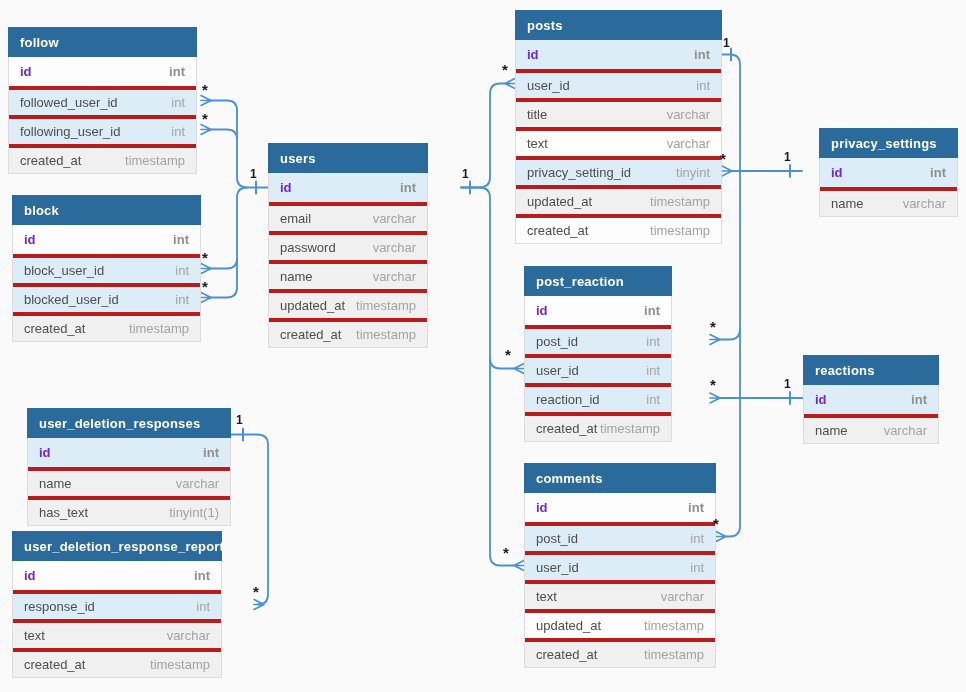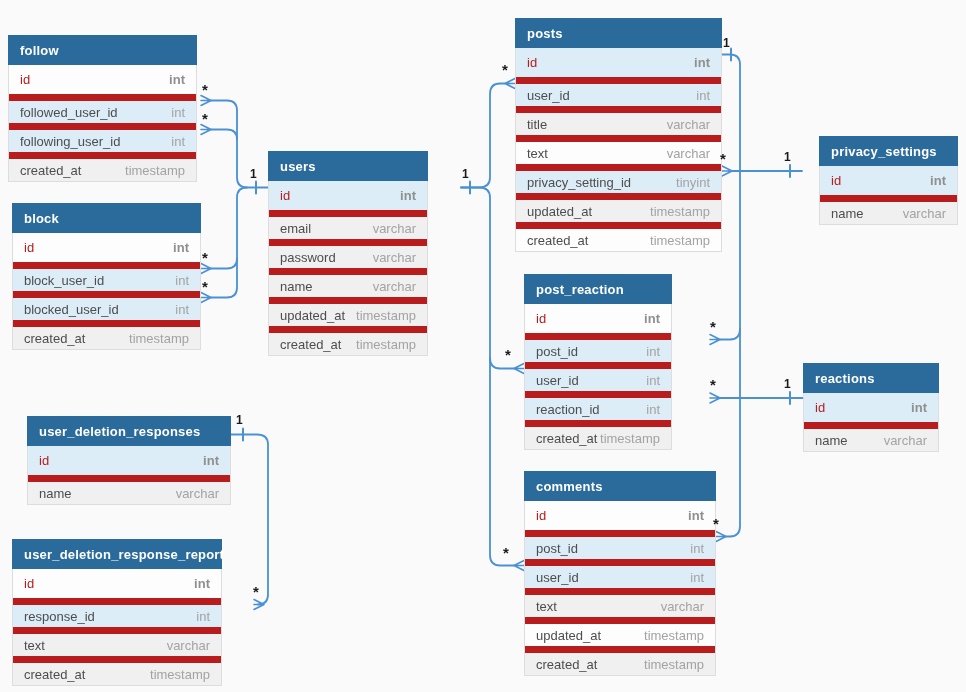--- a/index.html
+++ b/index.html
@@ -15,35 +15,35 @@
   svg.wires{position:absolute;left:0;top:0;z-index:1;}
   .table{
     position:absolute;z-index:2;
     box-sizing:border-box;
     font-size:13px;
   }
   .t-header{
     height:30px;display:flex;align-items:center;
     background:var(--header-bg,#2a6b9b);
     color:#fff;font-weight:700;
-    padding:0 12px;letter-spacing:.2px;margin-top:8px;
+    padding:0 12px;letter-spacing:.2px;
   }
   .t-body{border:1px solid #ddd;border-top:none;background:#fff;}
   .row{
     box-sizing:border-box;height:29px;
     display:flex;align-items:center;justify-content:space-between;
     padding:0 11px;
   }
-  .row + .row{border-top:7px solid #b91c1c;}
+  .row + .row{border-top:4px solid #b91c1c;}
   .row.bg-blue{background:var(--row-blue,#ddedf7);}
   .row.bg-gray{background:var(--row-gray,#f0f0f0);}
   .row.bg-white{background:var(--row-white,#fdfdfd);}
   .c-name{color:#4d4d4d;}
   .c-type{color:#a3a3a3;}
-  .row.pk .c-name{font-weight:400;color:#b91c1c;}
+  .row.pk .c-name{font-weight:700;color:#6d28d9;}
   .row.pk .c-type{font-weight:700;color:#8f8f8f;}
   .card{
     position:absolute;z-index:3;color:#1a1a1a;line-height:1;
   }
   .card-one{font-size:12px;font-weight:600;}
   .card-many{font-size:15px;font-weight:700;}
 </style>
 </head>
 <body>
 
@@ -287,20 +287,24 @@
         </div>
         <div class="t-body">
           <div class="row bg-blue pk">
             <span class="c-name">id</span>
             <span class="c-type">int</span>
           </div>
           <div class="row bg-gray">
             <span class="c-name">name</span>
             <span class="c-type">varchar</span>
           </div>
+          <div class="row bg-gray">
+            <span class="c-name">has_text</span>
+            <span class="c-type">tinyint(1)</span>
+          </div>
         </div>
       </div>
       <div class="table" style="left: 12px; top: 531px; width: 210px;">
         <div class="t-header">
           <span>user_deletion_response_report</span>
         </div>
         <div class="t-body">
           <div class="row bg-white pk">
             <span class="c-name">id</span>
             <span class="c-type">int</span>

